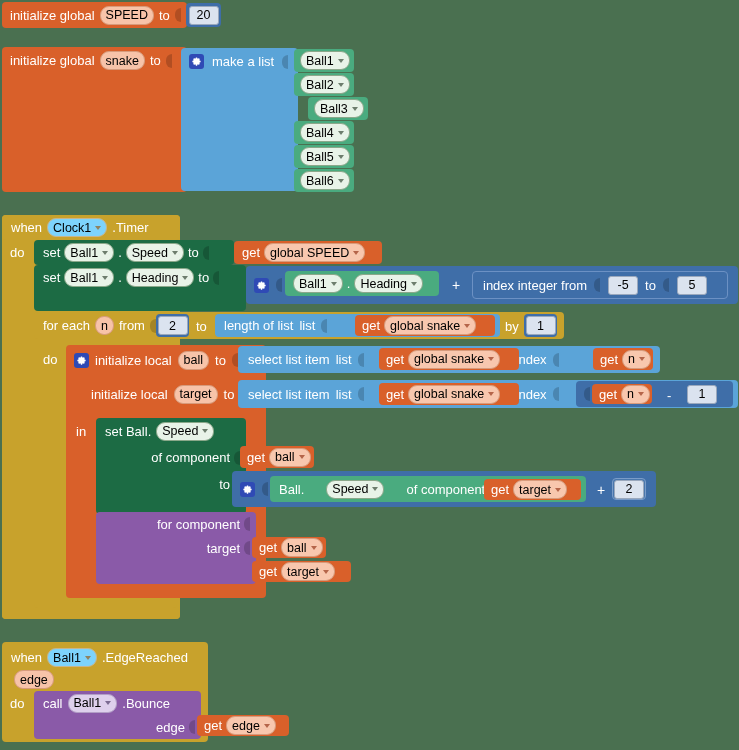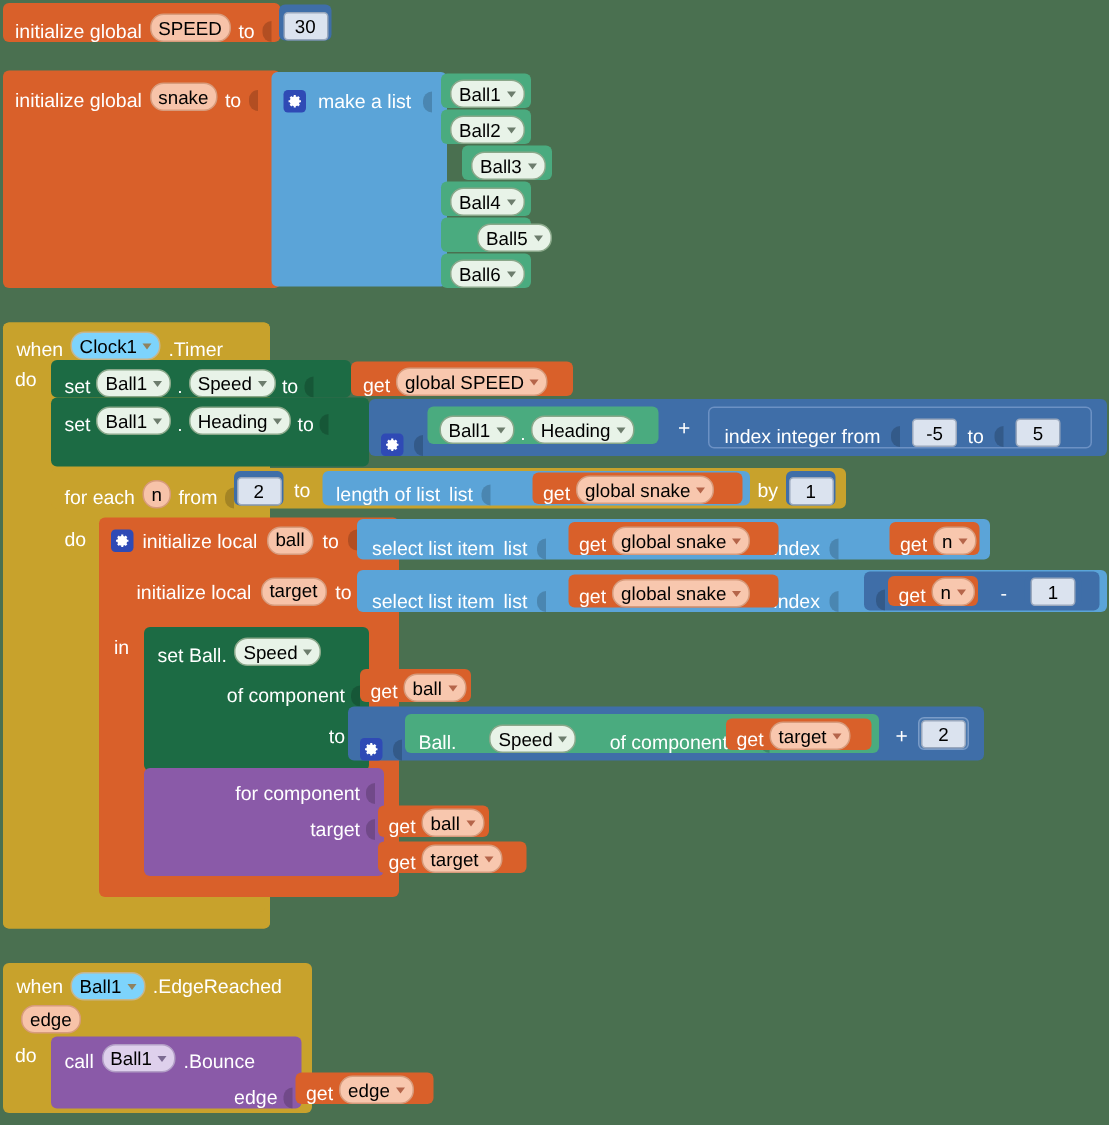--- a/index.html
+++ b/index.html
@@ -9,21 +9,21 @@
     font-family:"Liberation Sans", sans-serif;
     font-size:13px;
     overflow:hidden;
     position:relative;
     -webkit-font-smoothing:antialiased;
   }
   .canvas{position:absolute;inset:0;}
 
   
   .blk{position:absolute;box-sizing:border-box;border-radius:4px;}
-  .row{display:flex;align-items:flex-end;}
+  .row{display:flex;align-items:center;}
   .lbl{color:#fff;white-space:nowrap;}
 
   
   .field{
     display:inline-flex;align-items:center;gap:4px;
     background:#e8f3e8;color:#000;
     border:1px solid #8aa88a;border-radius:9px;
     padding:0 5px;height:17px;line-height:16px;
     font-size:12.5px;white-space:nowrap;
   }
@@ -83,21 +83,21 @@
   <div class="blk c-orange" style="left:2px;top:2px;width:185px;height:26px;">
     <div class="row" style="height:26px;padding-left:8px;gap:5px;">
       <span class="lbl">initialize global</span>
       <span class="field varname">SPEED</span>
       <span class="lbl">to</span>
       <span class="socket"></span>
     </div>
   </div>
   <div class="blk c-dblue" style="left:186px;top:3px;width:35px;height:24px;">
     <div class="row" style="height:24px;justify-content:center;">
-      <span class="field plainNum">30</span>
+      <span class="field plainNum">20</span>
     </div>
   </div>
 
   <div class="blk c-orange" style="left:2px;top:47px;width:185px;height:145px;">
     <div class="row" style="height:27px;padding-left:8px;gap:5px;">
       <span class="lbl">initialize global</span>
       <span class="field varname">snake</span>
       <span class="lbl">to</span>
       <span class="socket"></span>
     </div>
@@ -142,21 +142,21 @@
   </div>
   <div class="blk c-mint" style="left:294px;top:121px;width:60px;height:23px;">
     <div class="row" style="height:23px;padding-left:6px;">
       <span class="field">
           <span>Ball4</span>
           <i class="caret"></i>
         </span>
     </div>
   </div>
   <div class="blk c-mint" style="left:294px;top:145px;width:60px;height:23px;">
-    <div class="row" style="height:23px;padding-left:24px;">
+    <div class="row" style="height:23px;padding-left:6px;">
       <span class="field">
           <span>Ball5</span>
           <i class="caret"></i>
         </span>
     </div>
   </div>
   <div class="blk c-mint" style="left:294px;top:169px;width:60px;height:23px;">
     <div class="row" style="height:23px;padding-left:6px;">
       <span class="field">
           <span>Ball6</span>

